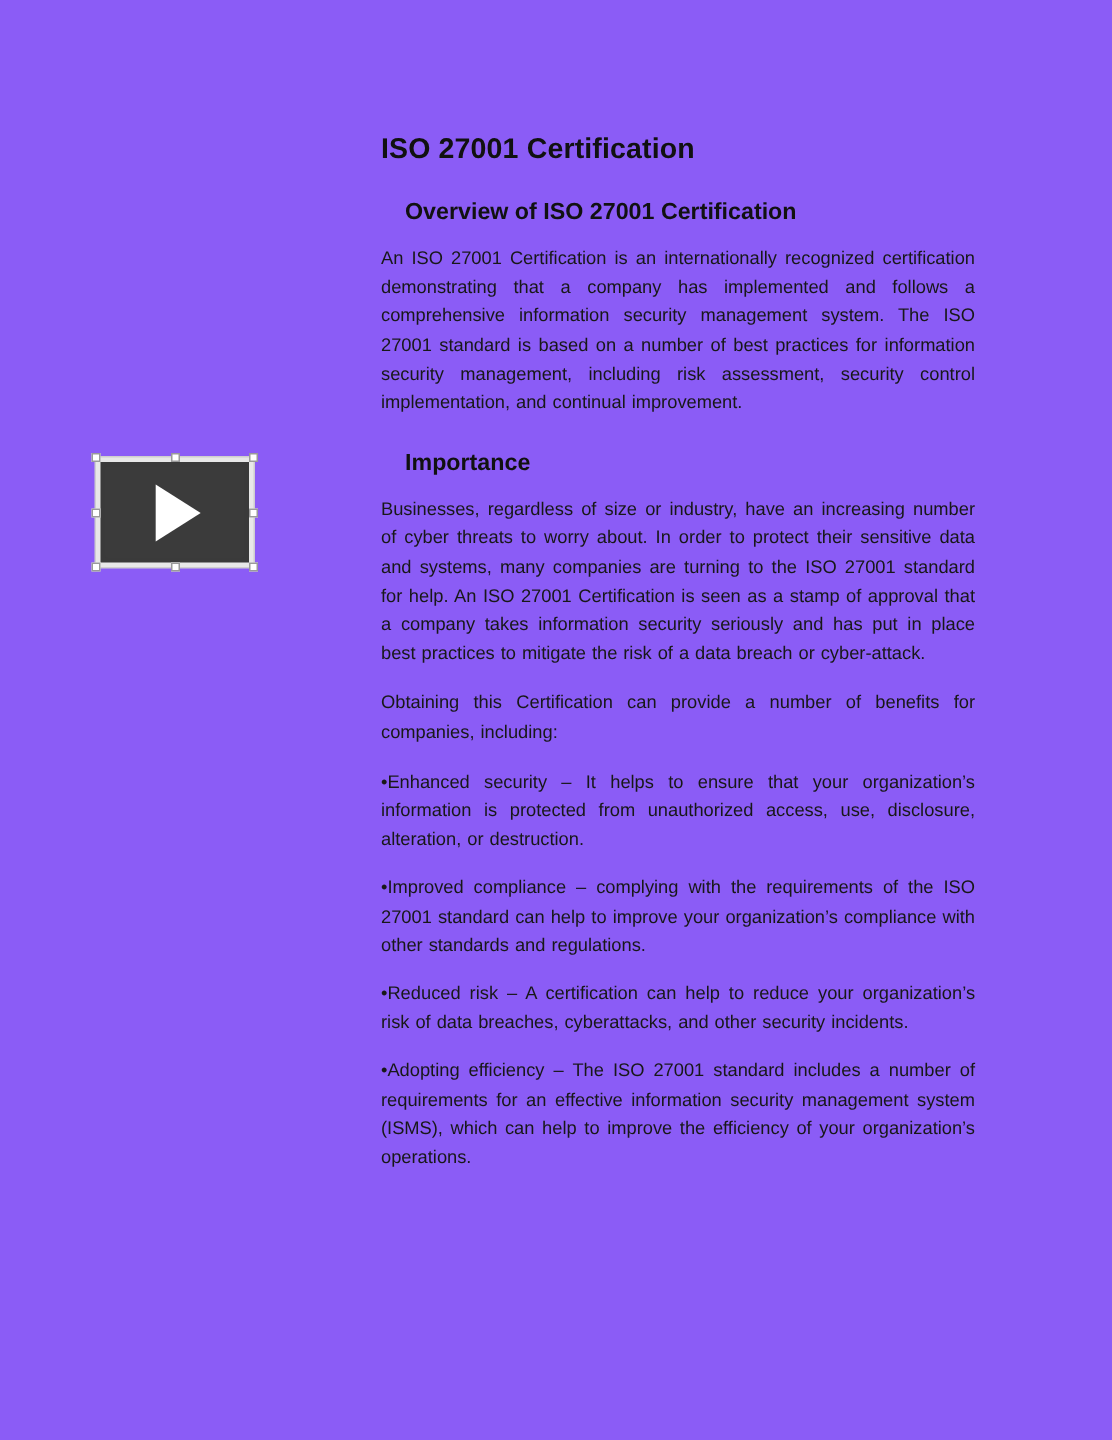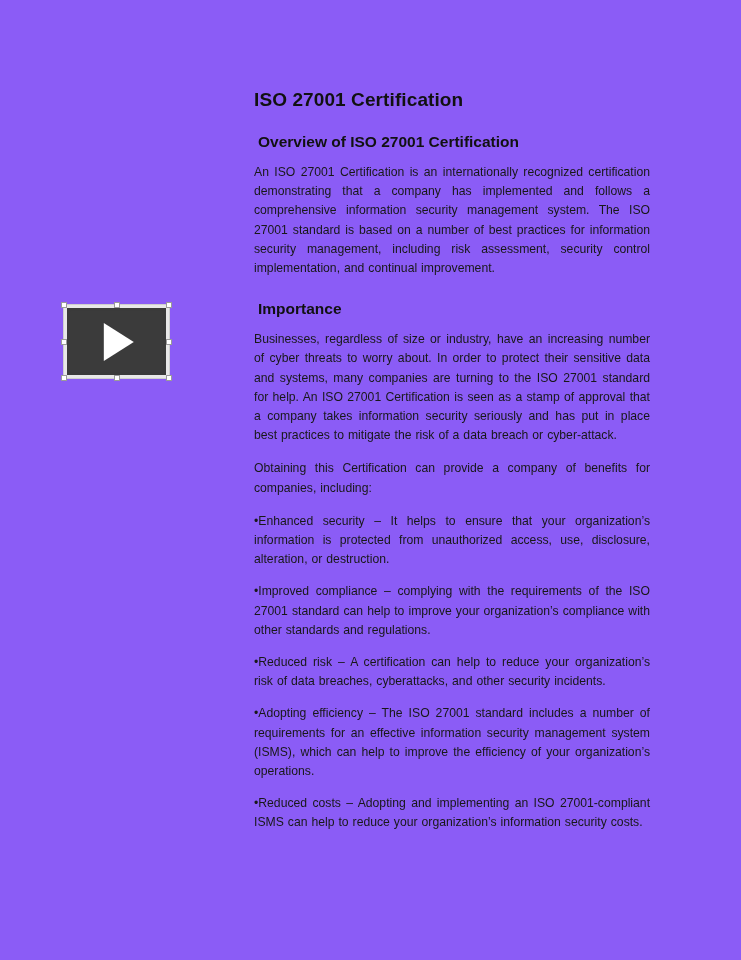--- a/index.html
+++ b/index.html
@@ -95,21 +95,21 @@
     letter-spacing: 0.1px;
     line-height: 24px;
     margin: 0 0 20px 0;
     color: #111111;
   }
 
   .section-heading {
     font-size: 15.5px;
     font-weight: bold;
     line-height: 20px;
-    margin: 0 0 11px 4px;
+    margin: 0 0 11px 16px;
     color: #111111;
   }
   .section-heading.spaced {
     margin-top: 21px;
   }
 
   .body-text {
     font-size: 12.2px;
     line-height: 19.2px;
     text-align: justify;
@@ -158,37 +158,34 @@
   <div class="doc-column">
 
     <h1 class="doc-title">ISO 27001 Certification</h1>
 
     <h2 class="section-heading">Overview of ISO 27001 Certification</h2>
     <p class="body-text">An ISO 27001 Certification is an internationally recognized certification demonstrating that a company has implemented and follows a comprehensive information security management system. The ISO 27001 standard is based on a number of best practices for information security management, including risk assessment, security control implementation, and continual improvement.</p>
 
     <h2 class="section-heading spaced">Importance</h2>
     <p class="body-text">Businesses, regardless of size or industry, have an increasing number of cyber threats to worry about. In order to protect their sensitive data and systems, many companies are turning to the ISO 27001 standard for help. An ISO 27001 Certification is seen as a stamp of approval that a company takes information security seriously and has put in place best practices to mitigate the risk of a data breach or cyber-attack.</p>
 
-    <p class="body-text">Obtaining this Certification can provide a company of benefits for companies, including:</p>
+    <p class="body-text">Obtaining this Certification can provide a number of benefits for companies, including:</p>
 
     <p class="bullet-item">
       <span class="bullet-mark">•</span><span class="bullet-term">Enhanced security</span><span> – </span><span>It helps to ensure that your organization’s information is protected from unauthorized access, use, disclosure, alteration, or destruction.</span>
     </p>
 
     <p class="bullet-item">
       <span class="bullet-mark">•</span><span class="bullet-term">Improved compliance</span><span> – </span><span>complying with the requirements of the ISO 27001 standard can help to improve your organization’s compliance with other standards and regulations.</span>
     </p>
 
     <p class="bullet-item">
       <span class="bullet-mark">•</span><span class="bullet-term">Reduced risk</span><span> – </span><span>A certification can help to reduce your organization’s risk of data breaches, cyberattacks, and other security incidents.</span>
     </p>
 
 
     <p class="bullet-item">
       <span class="bullet-mark">•</span><span class="bullet-term">Adopting efficiency</span><span> – </span><span>The ISO 27001 standard includes a number of requirements for an effective information security management system (ISMS), which can help to improve the efficiency of your organization’s operations.</span>
     </p>
 
-    <p class="bullet-item">
-      <span class="bullet-mark">•</span><span class="bullet-term">Reduced costs</span><span> – </span><span>Adopting and implementing an ISO 27001-compliant ISMS can help to reduce your organization’s information security costs.</span>
-    </p>
 
   </div>
 </div>
 
 </body></html>

